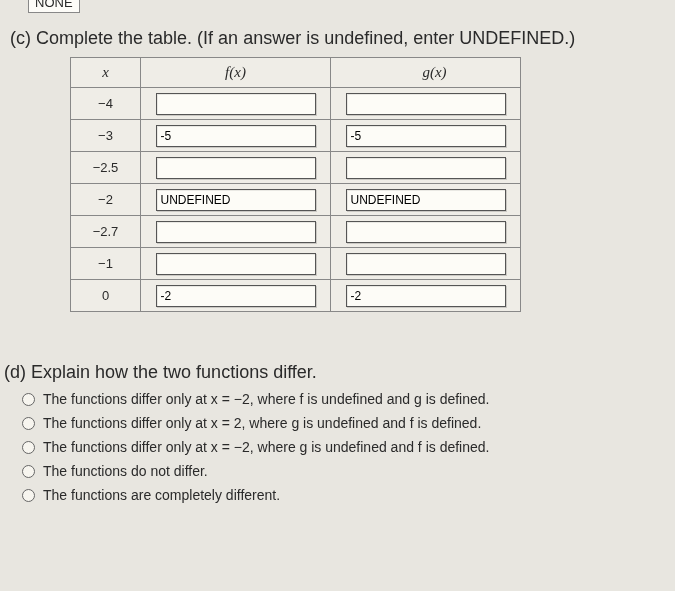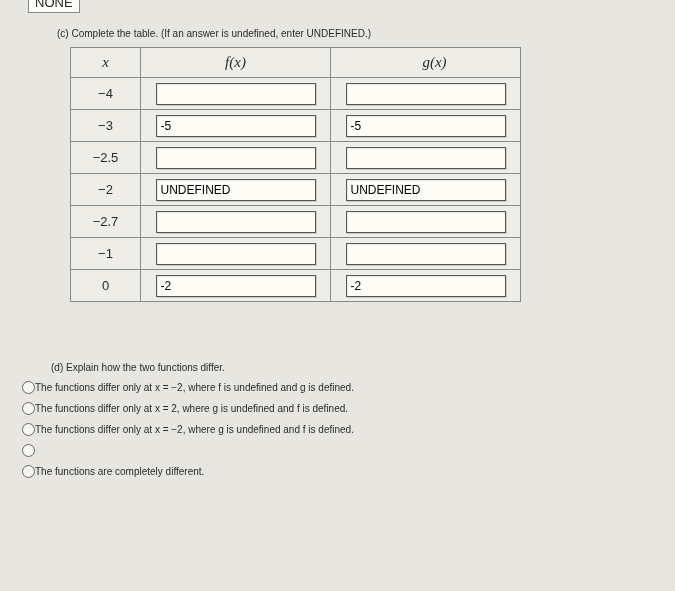--- a/index.html
+++ b/index.html
@@ -22,23 +22,22 @@
       padding: 2px 6px;
       font-size: 13px;
     }
     .section-c {
       position: absolute;
       top: 28px;
       left: 10px;
       right: 10px;
     }
     .prompt {
-      font-size: 10px;
+      font-size: 18px;
       margin-bottom: 8px;
-      margin-left: 47px;
     }
     .tbl {
       border-collapse: collapse;
       margin-left: 60px;
       background: #f0eee8;
     }
     .tbl th, .tbl td {
       border: 1px solid #888;
       text-align: center;
       vertical-align: middle;
@@ -75,22 +74,23 @@
     }
     .section-d {
       position: absolute;
       top: 362px;
       left: 4px;
       right: 10px;
     }
     .opt {
       display: flex;
       align-items: center;
+      gap: 8px;
       margin: 8px 0 8px 18px;
-      font-size: 10px;
+      font-size: 14px;
     }
     .radio {
       width: 13px; height: 13px;
       border: 1px solid #666;
       border-radius: 50%;
       flex: 0 0 auto;
       background: #f7f5ef;
     }
   </style>
 </head>
@@ -163,18 +163,19 @@
   <div class="opt">
     <span class="radio"></span>
     <span>The functions differ only at x = 2, where g is undefined and f is defined.</span>
   </div>
   <div class="opt">
     <span class="radio"></span>
     <span>The functions differ only at x = −2, where g is undefined and f is defined.</span>
   </div>
   <div class="opt">
     <span class="radio"></span>
+    <span>The functions do not differ.</span>
   </div>
   <div class="opt">
     <span class="radio"></span>
     <span>The functions are completely different.</span>
   </div>
 </div>
 
 </body></html>

